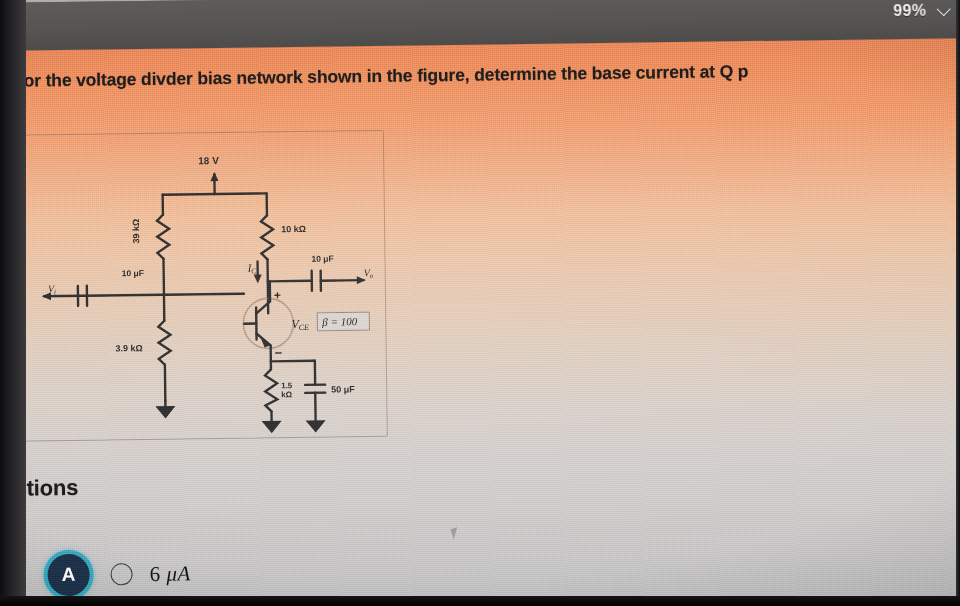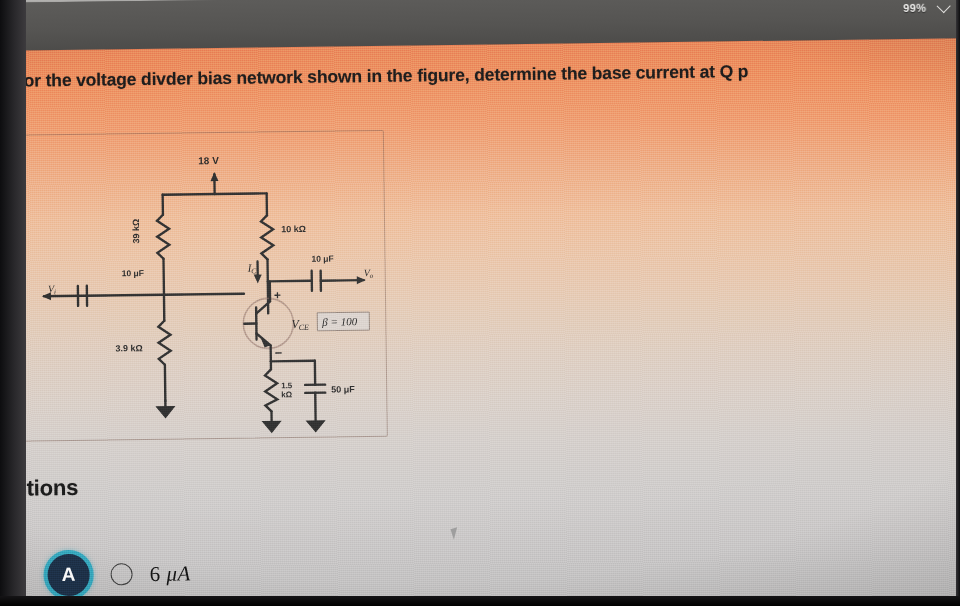--- a/index.html
+++ b/index.html
@@ -54,21 +54,21 @@
   .chrome-inner{
     position:absolute;left:0;top:9px;width:985px;height:48px;
     background:linear-gradient(180deg,#5d5c5a 0%,#555452 60%,#4d4c4a 100%);
   }
   .zoom-area{
     position:absolute;right:28px;top:20px;
     display:flex;align-items:center;gap:11px;
     z-index:5;
   }
   .zoom-pct{
-    color:#f2f1ef;font-size:11px;font-weight:bold;
+    color:#f2f1ef;font-size:16px;font-weight:bold;
     letter-spacing:0.3px;
     text-shadow:0 1px 1px rgba(0,0,0,.55);
     filter:blur(.25px);
   }
   .chev{
     width:9px;height:9px;
     border-right:1.6px solid #e6e5e3;
     border-bottom:1.6px solid #e6e5e3;
     transform:rotate(45deg) translateY(-2px);
     opacity:.95;

